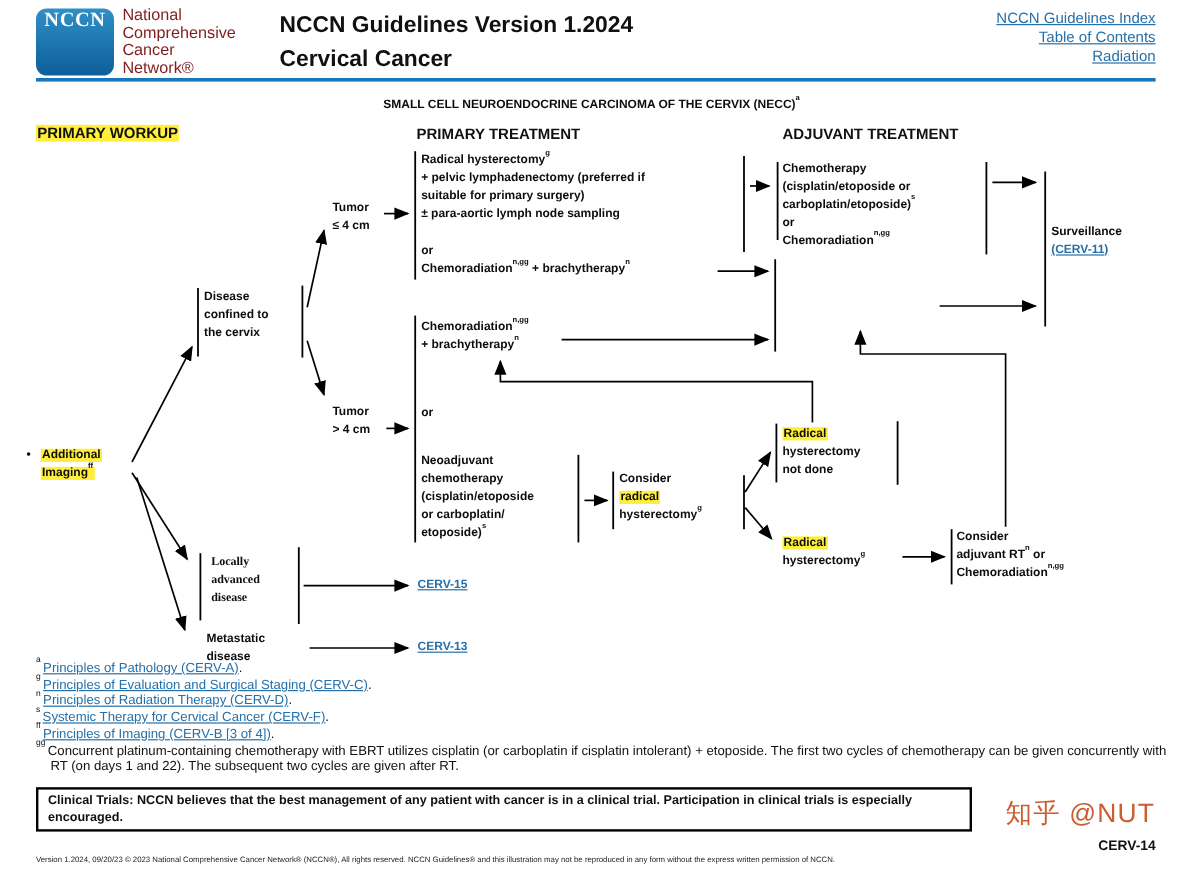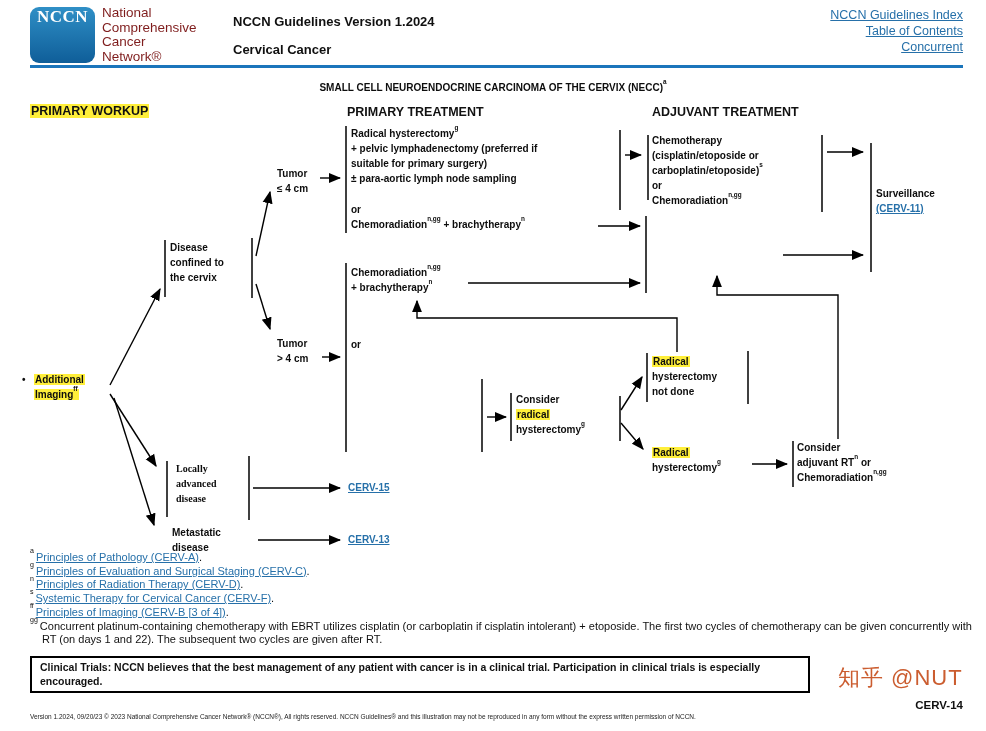--- a/index.html
+++ b/index.html
@@ -4,21 +4,21 @@
 <style>
   :root{ --accent:#1b75bb; --link:#2670a9; --highlight:#ffef3a; }
   html,body{margin:0;padding:0;background:#fff;}
   .page{position:relative;width:986px;height:731px;background:#fff;overflow:hidden;
         font-family:"Liberation Sans",sans-serif;color:#111;}
   
   .logo{position:absolute;left:30px;top:7px;width:65px;height:56px;border-radius:9px;
         background:linear-gradient(180deg,#2f8fc6,#0f5e99);display:flex;justify-content:center;}
   .logo span{color:#fff;font-family:"Liberation Serif",serif;font-weight:bold;font-size:17px;letter-spacing:.5px;}
   .org{position:absolute;left:102px;top:6px;font-size:13.5px;line-height:14.5px;color:#7f1d1d;white-space:pre-line;}
-  .doc-title{position:absolute;left:233px;top:8px;font-size:13px;font-weight:bold;line-height:28px;color:#101010;}
+  .doc-title{position:absolute;left:233px;top:8px;font-size:19px;font-weight:bold;line-height:28px;color:#101010;}
   .header-links{position:absolute;right:23px;top:7px;text-align:right;font-size:12.5px;line-height:16px;}
   .header-links a{display:block;color:var(--link);text-decoration:underline;cursor:pointer;}
   .divider{position:absolute;left:30px;top:65px;width:933px;height:3px;background:var(--accent);}
   
   .connectors{position:absolute;left:0;top:0;pointer-events:none;}
   .node{position:absolute;font-size:10px;font-weight:bold;line-height:15px;color:#0d0d0d;white-space:nowrap;}
   .node sup, .fn sup, .colhead sup{font-size:64%;position:relative;top:-0.45em;line-height:0;}
   mark{background:var(--highlight);padding:0 1px;color:inherit;}
   .colhead{position:absolute;font-size:12.5px;font-weight:bold;white-space:nowrap;}
   .ctr{left:0;right:0;text-align:center;}
@@ -45,21 +45,21 @@
     <span>NCCN</span>
   </div>
   <div class="org">National<br>Comprehensive<br>Cancer<br>Network®</div>
   <div class="doc-title">
     <div>NCCN Guidelines Version 1.2024</div>
     <div>Cervical Cancer</div>
   </div>
   <div class="header-links">
     <a>NCCN Guidelines Index</a>
     <a>Table of Contents</a>
-    <a>Concurrent</a>
+    <a>Radiation</a>
   </div>
   <div class="divider"></div>
 
   <svg class="connectors" width="986" height="731" viewBox="0 0 986 731">
     <defs>
       <marker id="ah" viewBox="0 0 10 8" refX="9" refY="4" markerWidth="9" markerHeight="8" orient="auto-start-reverse">
         <path d="M0,0 L10,4 L0,8 Z" fill="#000"></path>
       </marker>
     </defs>
     <g stroke="#000" stroke-width="1.5">
@@ -117,20 +117,21 @@
   <div class="node" style="left:277px;top:336px;">Tumor<br>&gt; 4 cm</div>
   <div class="node" style="left:176px;top:461px;font-family:Liberation Serif, serif;">Locally<br>advanced<br>disease</div>
   <div class="node" style="left:172px;top:525px;">Metastatic<br>disease</div>
   <a class="cerv node" style="left:348px;top:480px;">CERV-15</a>
   <a class="cerv node" style="left:348px;top:532px;">CERV-13</a>
 
   <div class="node" style="left:351px;top:126px;">Radical hysterectomy<sup>g</sup><br>+ pelvic lymphadenectomy (preferred if<br>suitable for primary surgery)<br>± para-aortic lymph node sampling</div>
   <div class="node" style="left:351px;top:202px;">or<br>Chemoradiation<sup>n,gg</sup> + brachytherapy<sup>n</sup></div>
   <div class="node" style="left:351px;top:265px;">Chemoradiation<sup>n,gg</sup><br>+ brachytherapy<sup>n</sup></div>
   <div class="node" style="left:351px;top:337px;">or</div>
+  <div class="node" style="left:351px;top:377px;">Neoadjuvant<br>chemotherapy<br>(cisplatin/etoposide<br>or carboplatin/<br>etoposide)<sup>s</sup></div>
   <div class="node" style="left:516px;top:392px;">Consider<br><mark>radical</mark><br>hysterectomy<sup>g</sup></div>
   <div class="node" style="left:652px;top:354px;"><mark>Radical</mark><br>hysterectomy<br>not done</div>
   <div class="node" style="left:652px;top:445px;"><mark>Radical</mark><br>hysterectomy<sup>g</sup></div>
 
   <div class="node" style="left:652px;top:133px;">Chemotherapy<br>(cisplatin/etoposide or<br>carboplatin/etoposide)<sup>s</sup><br>or<br>Chemoradiation<sup>n,gg</sup></div>
   <div class="node" style="left:797px;top:440px;">Consider<br>adjuvant RT<sup>n</sup> or<br>Chemoradiation<sup>n,gg</sup></div>
   <div class="node" style="left:876px;top:186px;">
     <span>Surveillance</span><br>
     <a class="cerv">(CERV-11)</a>
   </div>

